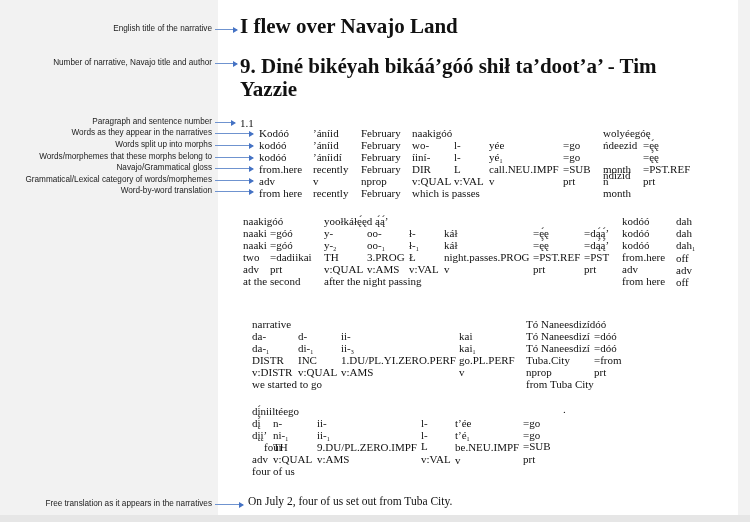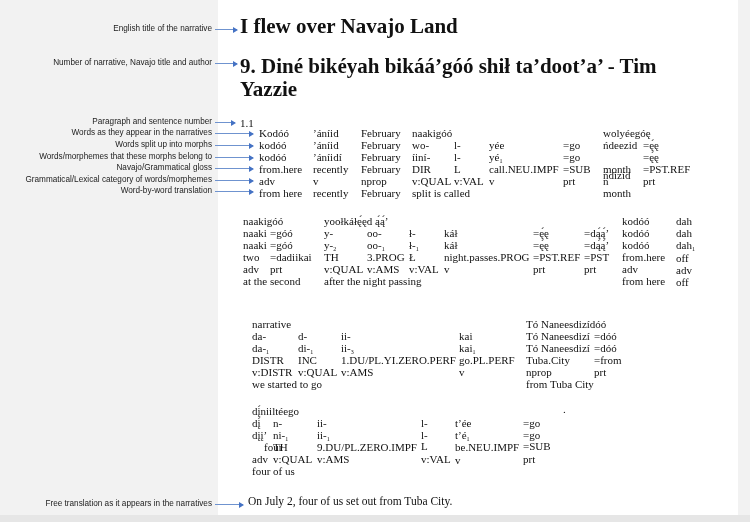--- a/index.html
+++ b/index.html
@@ -129,21 +129,21 @@
   <div class="cell" style="left:412px;top:175px">v:QUAL</div>
   <div class="cell" style="left:454px;top:175px">v:VAL</div>
   <div class="cell" style="left:489px;top:175px">v</div>
   <div class="cell" style="left:563px;top:175px">prt</div>
   <div class="cell" style="left:603px;top:175px">n</div>
   <div class="cell" style="left:643px;top:175px">prt</div>
 
   <div class="cell" style="left:259px;top:187px">from here</div>
   <div class="cell" style="left:313px;top:187px">recently</div>
   <div class="cell" style="left:361px;top:187px">February</div>
-  <div class="cell" style="left:412px;top:187px">split is called</div>
+  <div class="cell" style="left:412px;top:187px">which is passes</div>
   <div class="cell" style="left:603px;top:187px">month</div>
 </div>
 
 <div>
   <div class="cell" style="left:243px;top:215px">naakigóó</div>
   <div class="cell" style="left:324px;top:215px">yoołkáłę́ęd ą́ą́’</div>
   <div class="cell" style="left:622px;top:215px">kodóó</div>
   <div class="cell" style="left:676px;top:215px">dah</div>
 
   <div class="cell" style="left:243px;top:227px">naaki</div>

